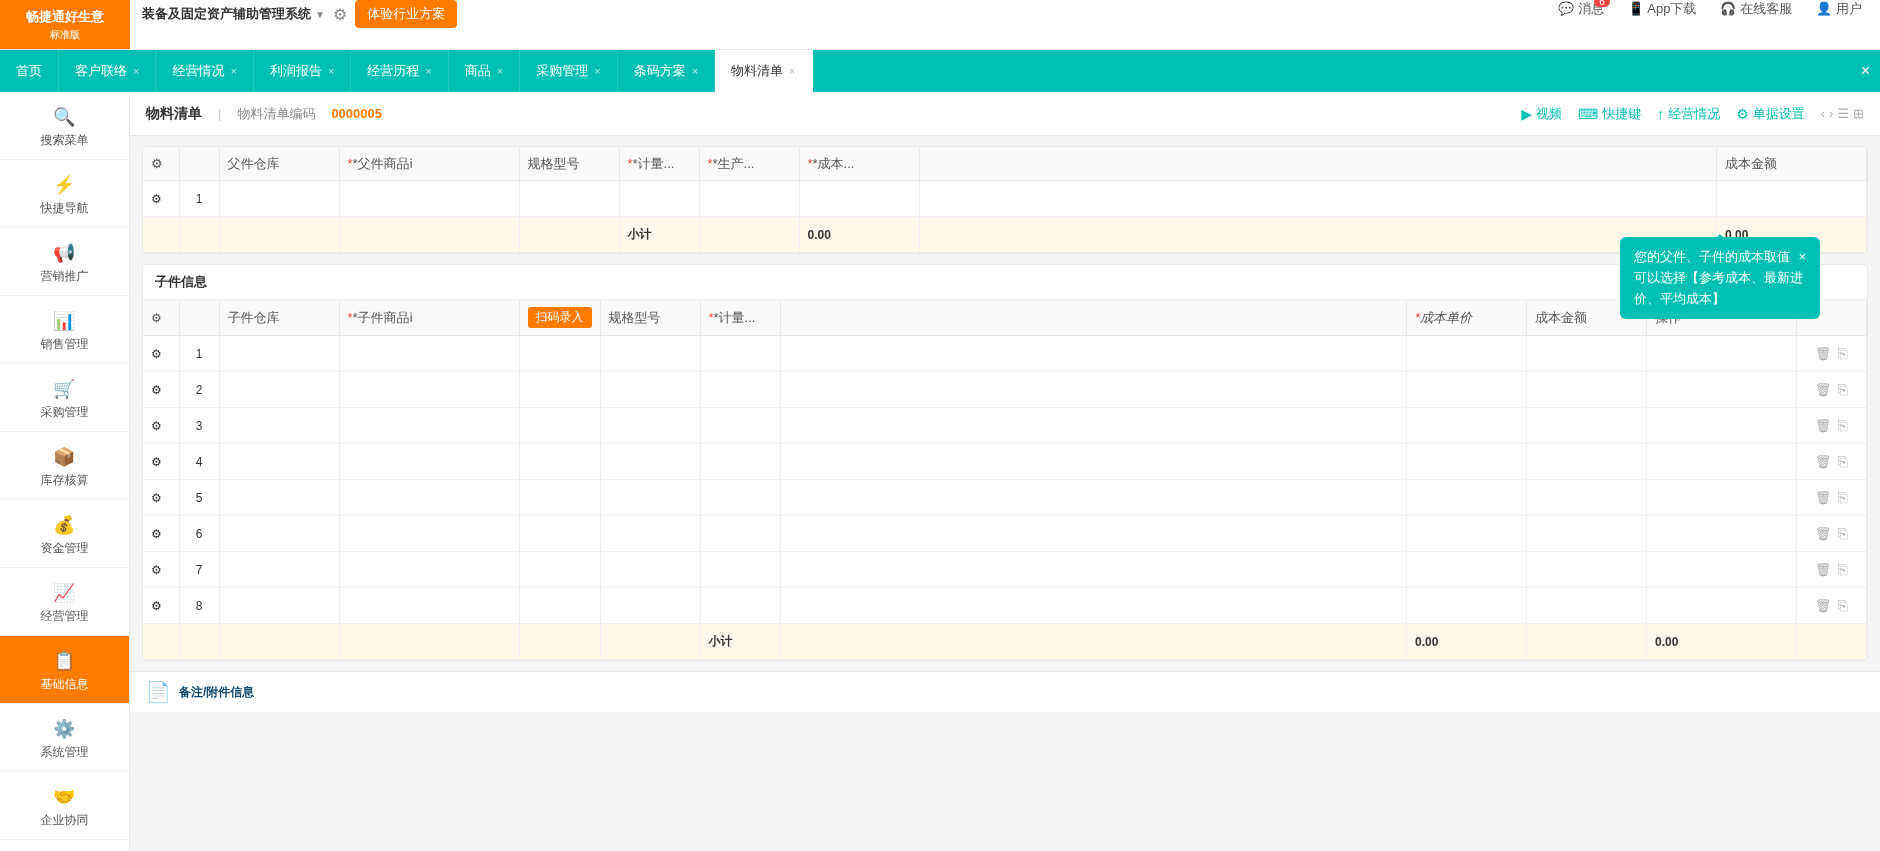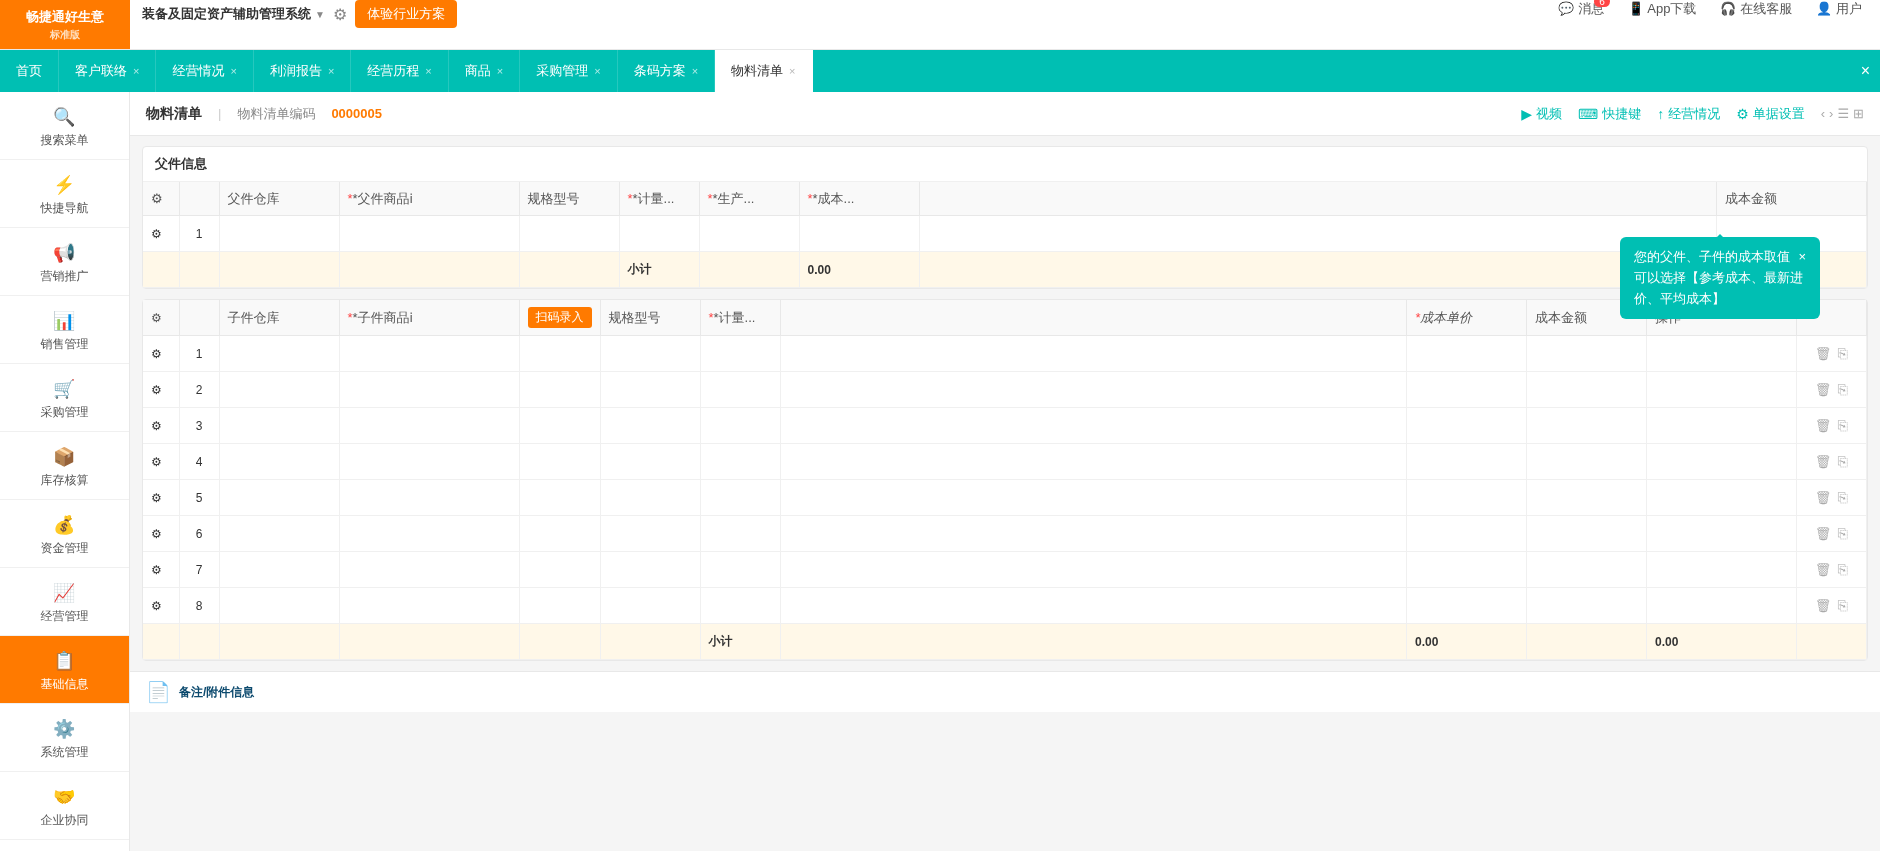--- a/index.html
+++ b/index.html
@@ -241,21 +241,20 @@
         </div>
       </div>
     </div>
 
     <div class="tooltip-box">
       <span class="tooltip-close">×</span>
       <span>您的父件、子件的成本取值可以选择【参考成本、最新进价、平均成本】</span>
     </div>
 
     <div class="section">
-      <div class="section-title">父件信息</div>
       <table class="data-table">
         <thead>
           <tr>
             <th class="col-gear">
               <span>⚙</span>
             </th>
             <th class="col-num"></th>
             <th class="col-warehouse">
               <span>父件仓库</span>
             </th>
@@ -303,20 +302,21 @@
             <td></td>
             <td class="align-right">0.00</td>
             <td></td>
             <td class="align-right">0.00</td>
           </tr>
         </tbody>
       </table>
     </div>
 
     <div class="section" style="margin-bottom:10px;">
+      <div class="section-title">子件信息</div>
       <table class="data-table">
         <thead>
           <tr>
             <th class="col-gear">⚙</th>
             <th class="col-num"></th>
             <th class="col-warehouse">
               <span>子件仓库</span>
             </th>
             <th class="col-product">
               <span class="required">*</span><span>*子件商品ℹ</span>

